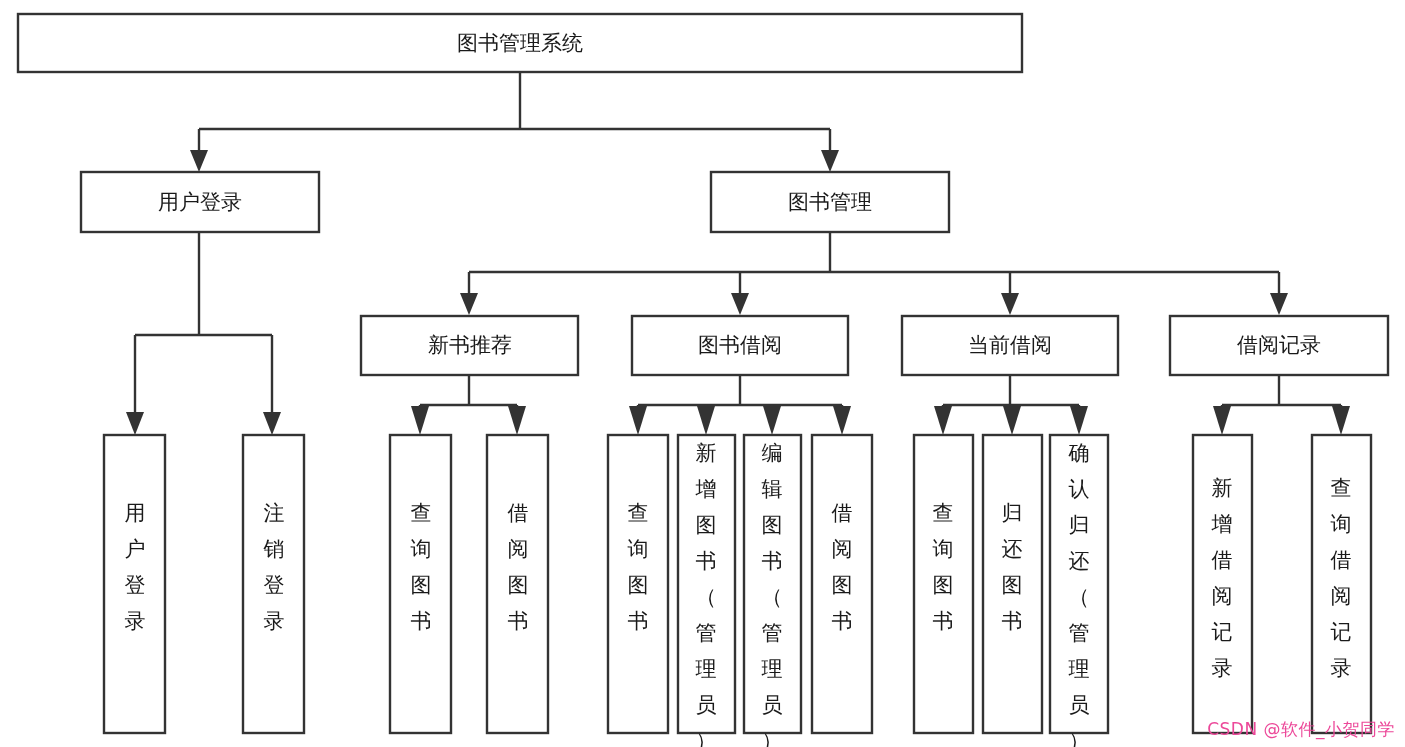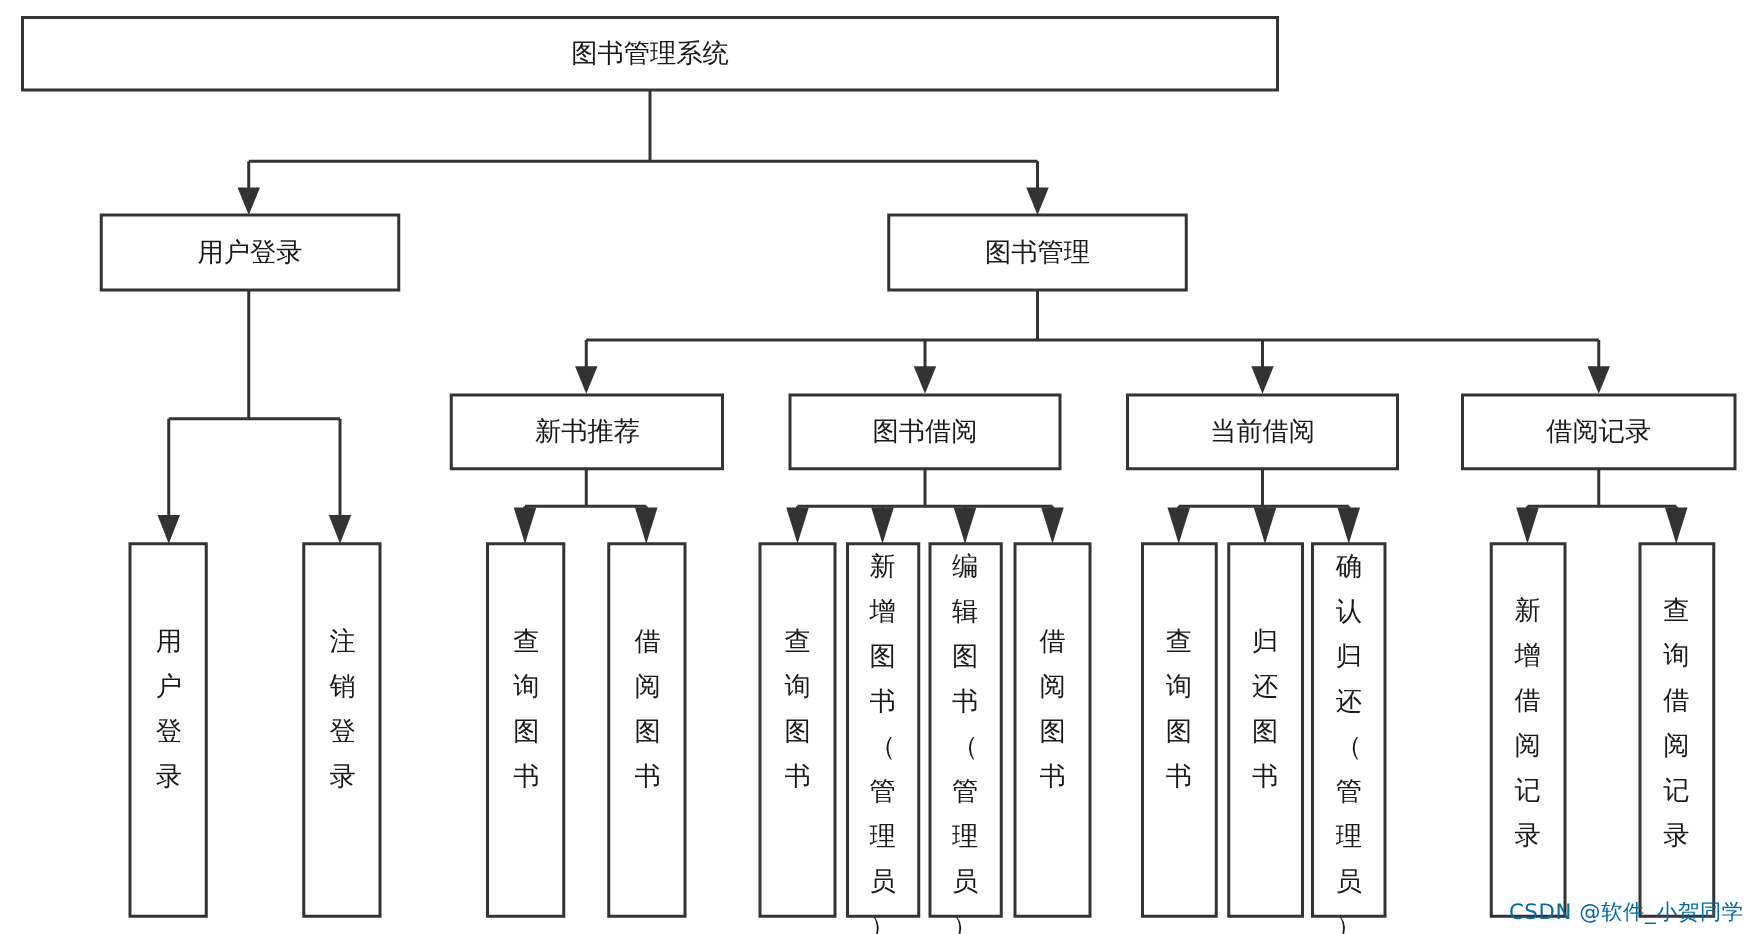--- a/index.html
+++ b/index.html
@@ -55,21 +55,21 @@
     fill: #1a1a1a;
     text-anchor: middle;
     white-space: pre;
   }
   .watermark {
     position: absolute;
     right: 10px;
     bottom: 6px;
     font-family: "DejaVu Sans", "Liberation Sans", sans-serif;
     font-size: 17px;
-    color: #0369a1;
+    color: #ec4899;
     letter-spacing: 0.5px;
     user-select: none;
     pointer-events: none;
   }
 </style>
 </head>
 <body>
 
 <div id="diagram-root">
 

